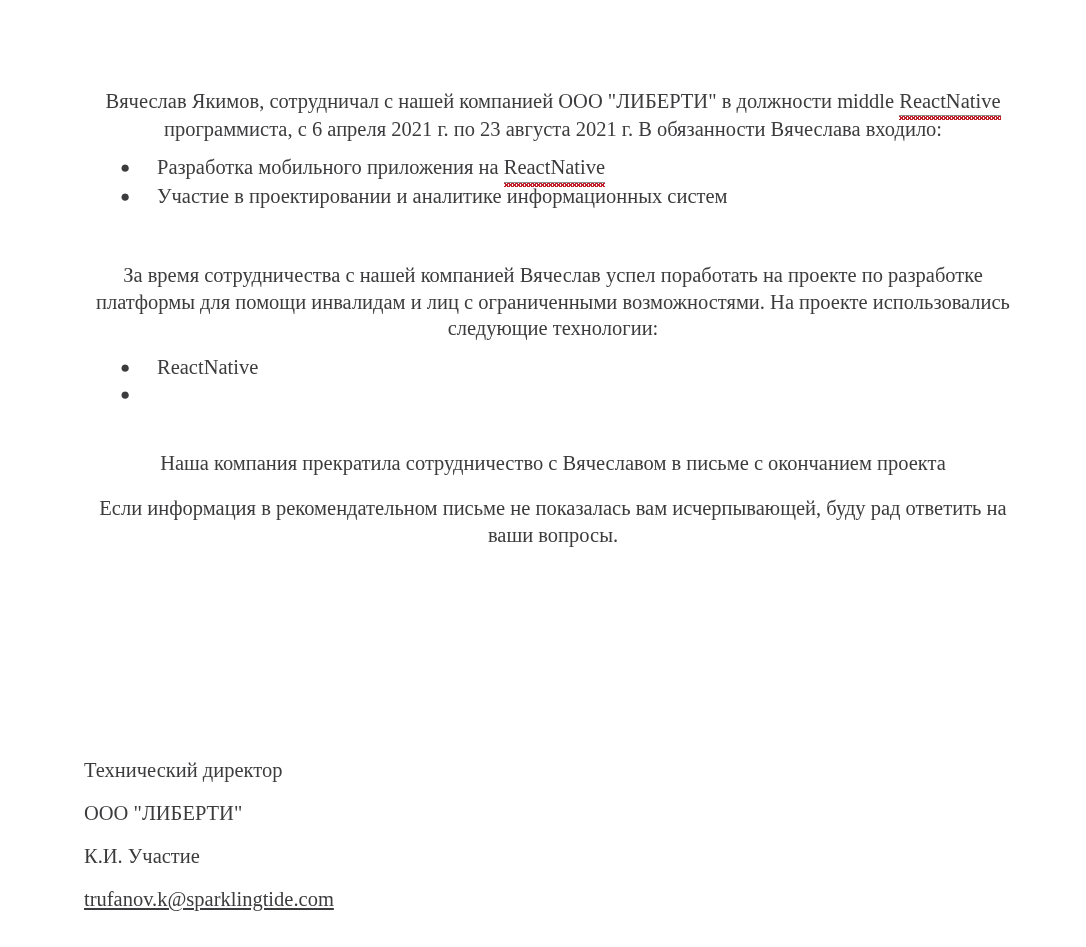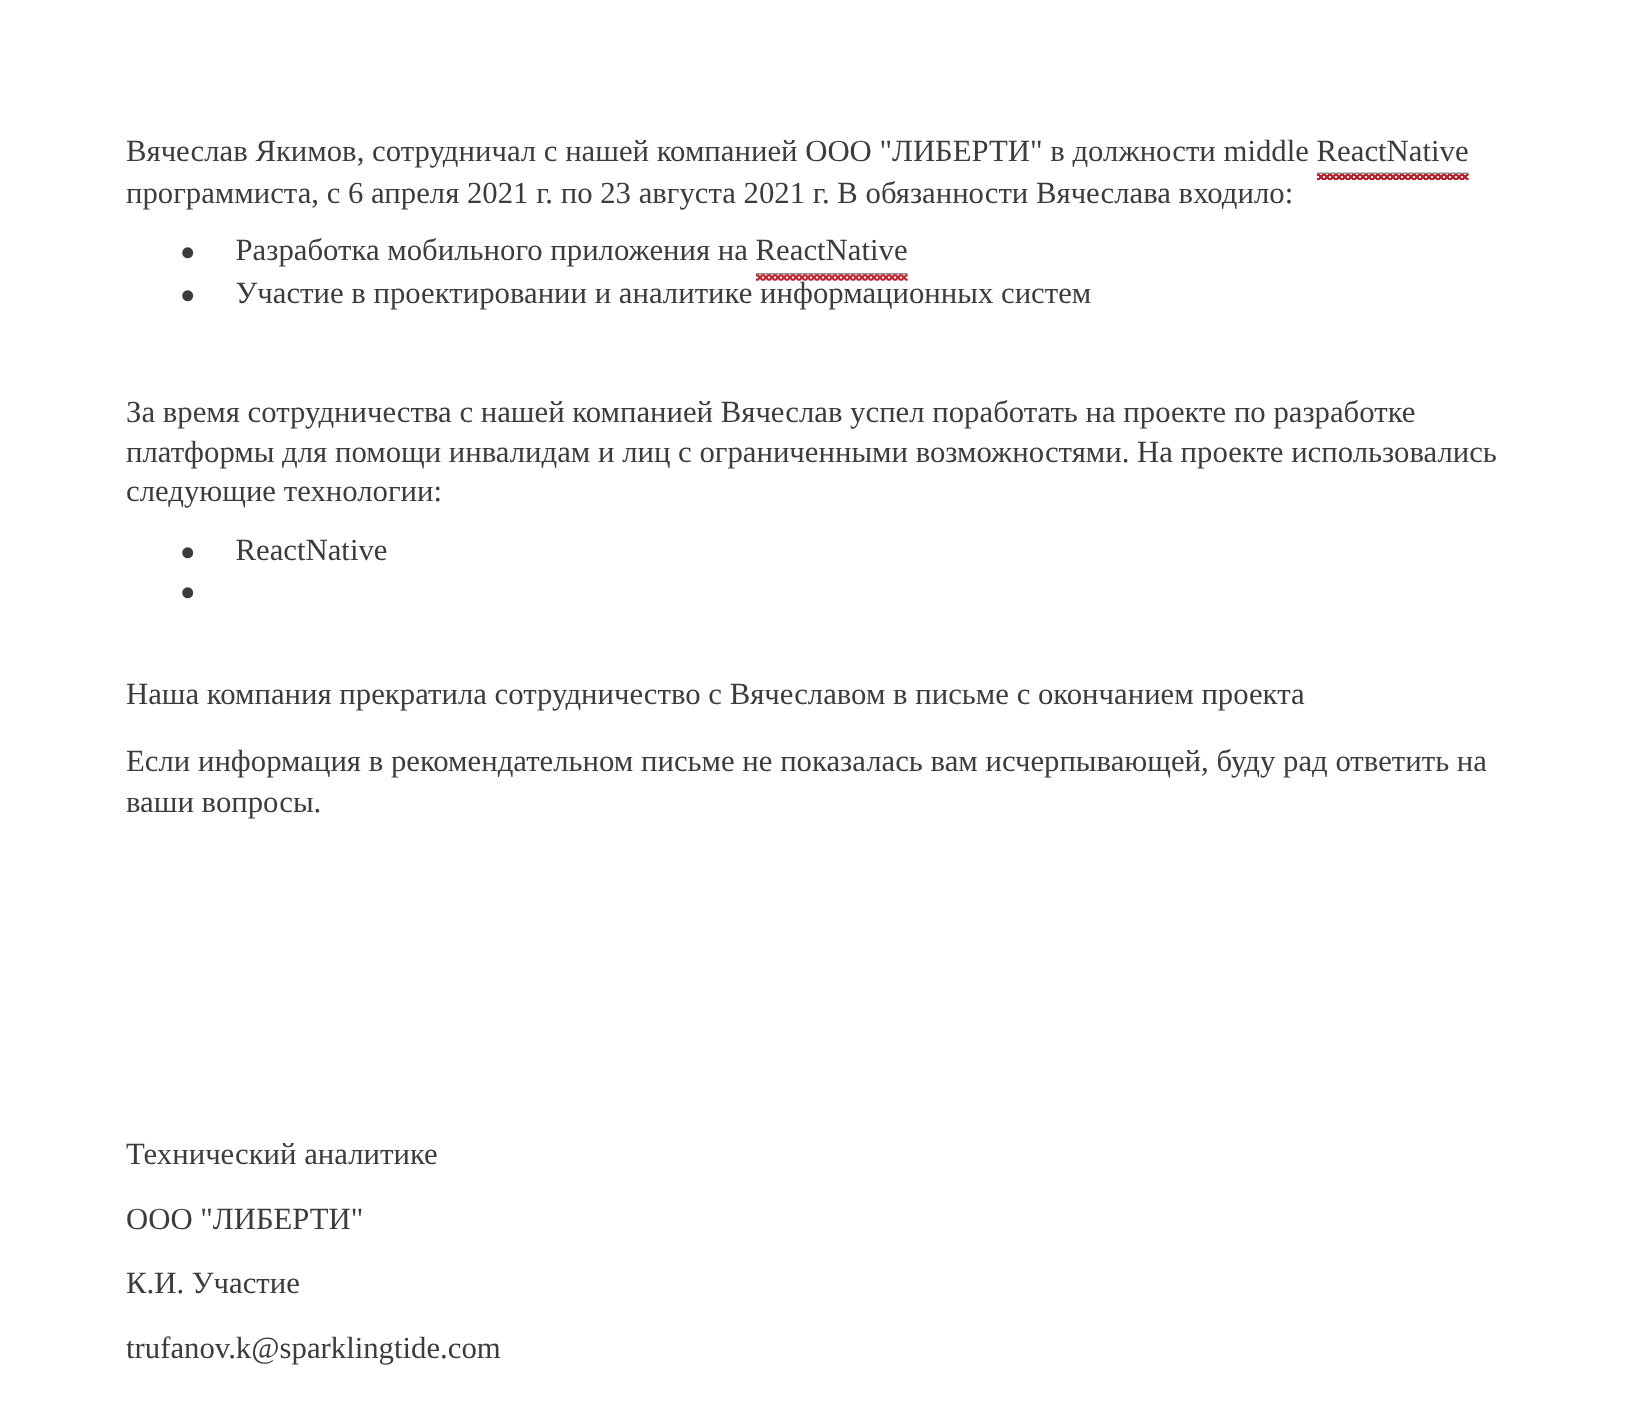--- a/index.html
+++ b/index.html
@@ -28,21 +28,21 @@
     position: absolute;
     left: 84px;
     top: 88px;
     width: 938px;
   }
   p.para {
     margin: 0 0 4px 0;
     font-size: 20.5px;
     line-height: 26.6px;
     color: #3c3c3e;
-    text-align: left;
+    text-align: center;
     white-space: normal;
   }
   .spacer-lg {
     height: 52px;
   }
   .spacer-sm {
     height: 14px;
   }
   ul.bullets {
     list-style: none;
@@ -100,20 +100,21 @@
     width: 600px;
   }
   .signature .sig-line {
     font-size: 20.5px;
     line-height: 26px;
     color: #3c3c3e;
     margin: 0 0 17px 0;
   }
   .signature .sig-line:last-child {
     margin-bottom: 16px;
+    text-decoration: underline;
   }
 </style>
 </head>
 <body>
 
 <div class="page">
 
   <div class="doc-body">
 
     <p class="para"><span>Вячеслав Якимов, сотрудничал  с нашей компанией  ООО "ЛИБЕРТИ"  в должности middle </span><span class="spell">ReactNative</span><span> программиста, с 6  апреля 2021 г. по 23 августа 2021 г. В обязанности Вячеслава входило:</span></p>
@@ -150,19 +151,19 @@
 
     <p class="para">Наша компания прекратила сотрудничество с Вячеславом в письме с окончанием проекта</p>
 
     <div class="spacer-sm"></div>
 
     <p class="para">Если информация в рекомендательном письме не показалась вам исчерпывающей, буду рад ответить на ваши вопросы.</p>
 
   </div>
 
   <div class="signature">
-    <p class="sig-line">Технический аналитике</p>
+    <p class="sig-line">Технический директор</p>
     <p class="sig-line">ООО "ЛИБЕРТИ"</p>
     <p class="sig-line">К.И. Участие</p>
     <p class="sig-line">trufanov.k@sparklingtide.com</p>
   </div>
 
 </div>
 
 </body></html>

